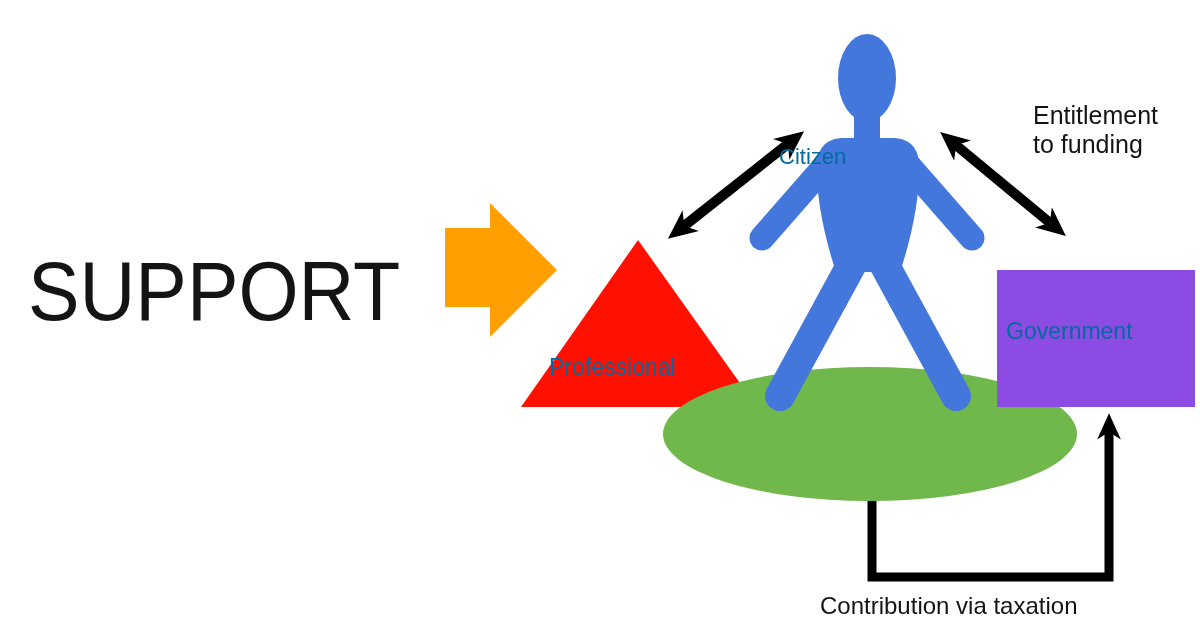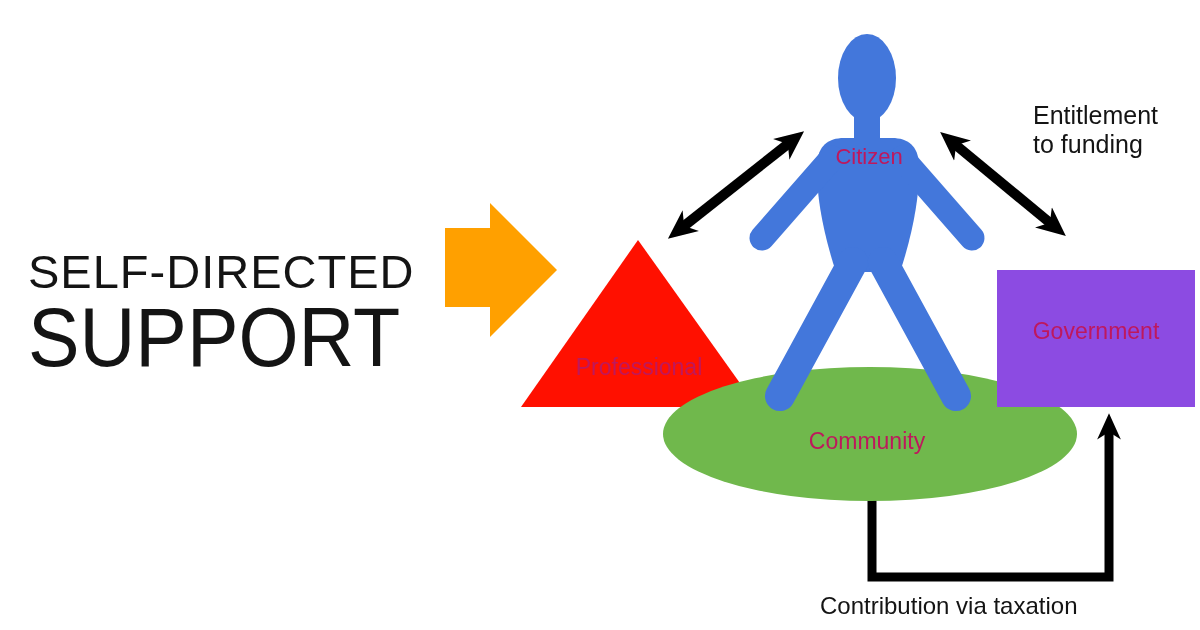--- a/index.html
+++ b/index.html
@@ -1,20 +1,20 @@
 <!DOCTYPE html>
 <html><head>
 <meta charset="utf-8">
 <style>
   html,body{margin:0;padding:0;background:#ffffff;}
   .canvas{position:relative;width:1200px;height:630px;background:#ffffff;overflow:hidden;
           font-family:"Liberation Sans", sans-serif;}
   .canvas svg{position:absolute;left:0;top:0;}
   .lbl{position:absolute;color:#141414;font-size:25px;line-height:29px;}
-  .node-lbl{position:absolute;color:#be185d;font-size:23px;line-height:25px;text-align:center;width:180px;}
+  .node-lbl{position:absolute;color:#0369a1;font-size:23px;line-height:25px;text-align:left;width:180px;}
   .title{position:absolute;left:28px;top:249px;color:#141414;}
   .title .l1{font-size:47px;line-height:46px;letter-spacing:1px;font-weight:400;}
   .title .l2{font-size:84px;line-height:72px;letter-spacing:0;font-weight:400;
              display:inline-block;transform:scaleX(0.92);transform-origin:left top;margin-top:6px;}
   .neg{left:562px;top:101px;width:170px;text-align:right;}
   .ent{left:1033px;top:101px;width:150px;text-align:left;}
   .tax{left:820px;top:591px;width:334px;font-size:24px;}
   .cit{left:779px;top:144px;font-size:22px;}
   .pro{left:549px;top:355px;}
   .gov{left:1006px;top:319px;}
@@ -52,25 +52,23 @@
       <line x1="853" y1="262" x2="780" y2="396" stroke="#4377DB" stroke-width="30" stroke-linecap="round"></line>
       <line x1="883" y1="262" x2="956" y2="396" stroke="#4377DB" stroke-width="30" stroke-linecap="round"></line>
     </g>
 
     <line x1="679" y1="230" x2="793" y2="140" stroke="#000000" stroke-width="10" marker-start="url(#ah)" marker-end="url(#ah)"></line>
 
     <line x1="951" y1="141" x2="1055" y2="227" stroke="#000000" stroke-width="10" marker-start="url(#ah)" marker-end="url(#ah)"></line>
   </svg>
 
   <div class="title">
-    <div class="l1">SELF-DIRECTED</div>
     <div class="l2">SUPPORT</div>
   </div>
 
   <div class="lbl ent">Entitlement to funding</div>
   <div class="lbl tax">Contribution via taxation</div>
 
   <div class="node-lbl cit">Citizen</div>
   <div class="node-lbl gov">Government</div>
   <div class="node-lbl pro">Professional</div>
-  <div class="node-lbl com">Community</div>
 
 </div>
 
 </body></html>

